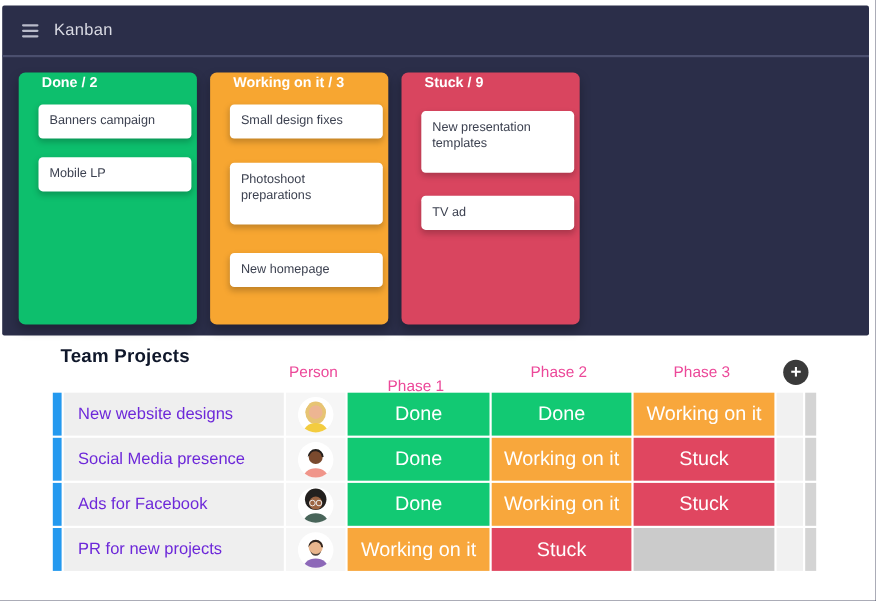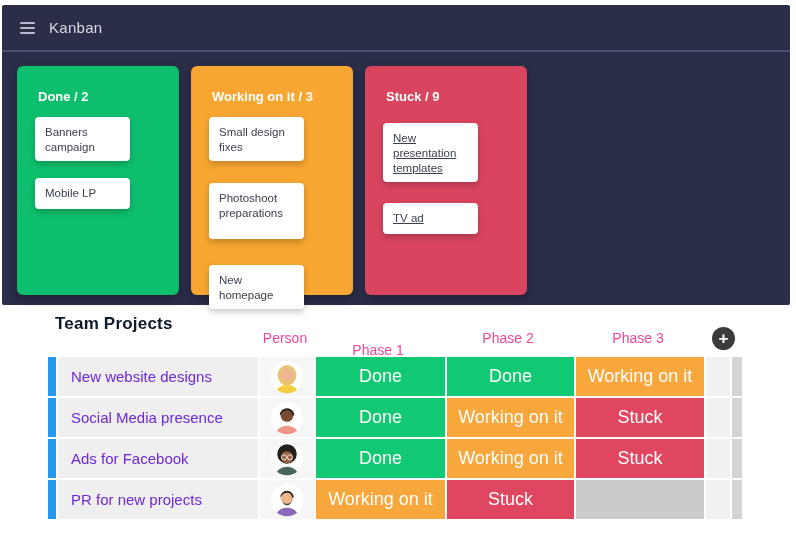--- a/index.html
+++ b/index.html
@@ -15,34 +15,34 @@
   .board-topbar{
     height:45px;display:flex;align-items:center;padding-left:18px;
     border-bottom:2px solid #4b4f6e;
   }
   .hamburger{width:15px;display:flex;flex-direction:column;gap:3px;cursor:pointer;}
   .hamburger span{display:block;height:2px;background:#b9bbca;border-radius:1px;}
   .board-title{color:#d9dae3;font-size:15px;margin-left:14px;letter-spacing:.3px;}
   .columns{display:flex;gap:12px;padding:14px 0 0 15px;}
   .kanban-column{
     width:162px;height:229px;border-radius:6px;box-sizing:border-box;
-    padding-top:23px;box-shadow:0 5px 10px rgba(0,0,0,.28);
+    padding-top:1px;box-shadow:0 5px 10px rgba(0,0,0,.28);
   }
   .column-title{color:#ffffff;font-size:13px;font-weight:700;padding-left:21px;margin-bottom:13px;}
   .kcard{
-    width:95px;min-height:31px;margin-left:18px;background:#ffffff;border-radius:4px;
+    width:139px;min-height:31px;margin-left:18px;background:#ffffff;border-radius:4px;
     box-sizing:border-box;padding:8px 8px 6px 10px;font-size:11.5px;line-height:1.3;
     color:#3c4150;box-shadow:0 3px 6px rgba(0,0,0,.22);cursor:pointer;
   }
   .kcard.tall{min-height:56px;}
   .col-done .kcard{margin-bottom:17px;}
   .col-working .kcard{margin-bottom:22px;}
   .col-working .kcard.tall{margin-bottom:26px;}
   .col-stuck .cards{padding-top:6px;}
-  .col-stuck .kcard{margin-bottom:21px;text-decoration:underline;}
+  .col-stuck .kcard{margin-bottom:21px;}
   
   .table-title{
     position:absolute;left:55px;top:314px;font-size:17px;font-weight:700;
     color:#0f172a;letter-spacing:.2px;text-align:center;
   }
   .thead-label{position:absolute;top:330px;transform:translateX(-50%);font-size:14px;color:#ec4899;}
   .hl-person{left:285px;}
   .hl-p1{left:378px;margin-top:12px;}
   .hl-p2{left:508px;}
   .hl-p3{left:638px;}

